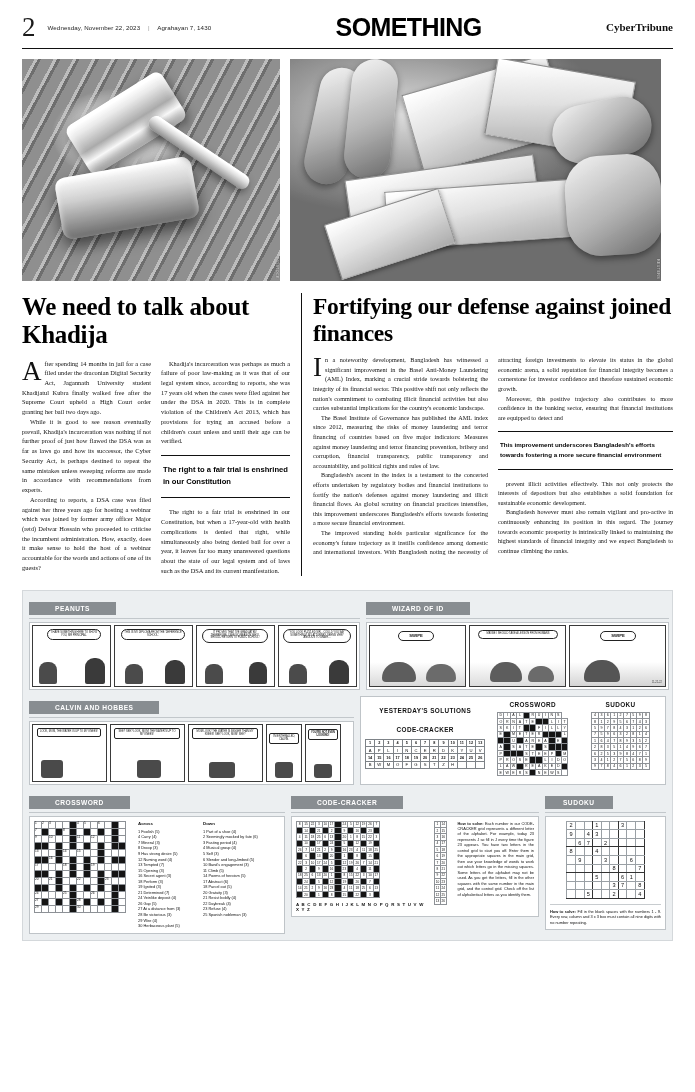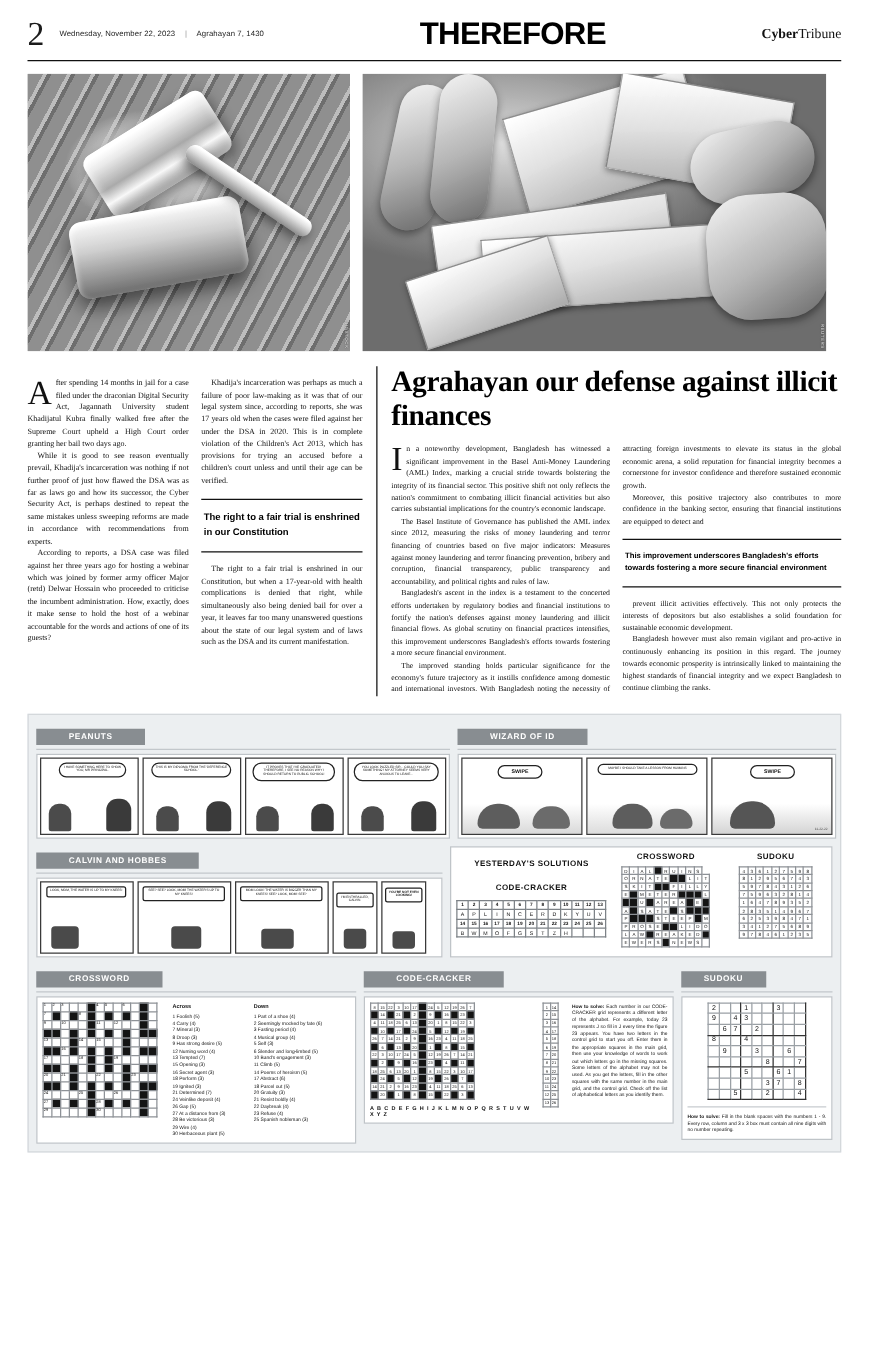--- a/index.html
+++ b/index.html
@@ -12,21 +12,21 @@
   }
   .page { position: relative; width: 695px; height: 1092px; padding: 0 22px; }
 
   
   .masthead { display: flex; align-items: center; height: 44px; padding-top: 10px; }
   .folio { font-family: "Liberation Serif", serif; font-size: 27px; font-weight: 400; line-height: 1; color: #1b1b1b; }
   .dateline { margin-left: 12px; font-family: "Liberation Sans", sans-serif; font-size: 6.2px; letter-spacing: .1px; color: #222; white-space: nowrap; }
   .dateline .sep { display: inline-block; margin: 0 6px; color: #999; }
   .section-title { flex: 1; text-align: center; font-family: "Liberation Sans", sans-serif; font-weight: 700; font-size: 25px; letter-spacing: -0.6px; color: #000; }
   .brand { font-family: "Liberation Serif", serif; font-size: 11px; font-weight: 700; color: #111; white-space: nowrap; }
-  .brand .tri { font-weight: 400; }
+  .brand .tri { font-weight: 700; }
   .rule-top { border-top: 1.6px solid #111; margin-top: 4px; }
 
   
   .photo-row { display: flex; gap: 10px; margin-top: 10px; }
   .photo { position: relative; overflow: hidden; border: 0; }
   .photo.left { width: 258px; height: 222px; }
   .photo.right { width: 371px; height: 222px; }
   .credit { position: absolute; right: 1px; bottom: 2px; writing-mode: vertical-rl; font-family: "Liberation Sans", sans-serif; font-size: 3.6px; letter-spacing: .4px; color: #f2f2f2; text-shadow: 0 0 1px #000; }
 
   
@@ -135,21 +135,21 @@
 
 <div class="page">
 
   <div class="masthead">
     <div class="folio">2</div>
     <div class="dateline">
       <span>Wednesday, November 22, 2023</span>
       <span class="sep">|</span>
       <span>Agrahayan 7, 1430</span>
     </div>
-    <div class="section-title">THEREFORE</div>
+    <div class="section-title">SOMETHING</div>
     <div class="brand">
       <span>Cyber</span><span class="tri">Tribune</span>
     </div>
   </div>
   <div class="rule-top"></div>
 
   <div class="photo-row">
     <div class="photo left">
       <div class="img-gavel">
         <div class="sound-block"></div>
@@ -168,36 +168,37 @@
         <div class="finger f3"></div>
         <div class="finger f4"></div>
       </div>
       <span class="credit">REUTERS</span>
     </div>
   </div>
 
   <div class="edit-wrap">
 
     <div class="col-left">
+      <h1 class="head">We need to talk about Khadija</h1>
       <div class="twocol">
         <p class="first">After spending 14 months in jail for a case filed under the draconian Digital Security Act, Jagannath University student Khadijatul Kubra finally walked free after the Supreme Court upheld a High Court order granting her bail two days ago.</p>
         <p>While it is good to see reason eventually prevail, Khadija's incarceration was nothing if not further proof of just how flawed the DSA was as far as laws go and how its successor, the Cyber Security Act, is perhaps destined to repeat the same mistakes unless sweeping reforms are made in accordance with recommendations from experts.</p>
         <p>According to reports, a DSA case was filed against her three years ago for hosting a webinar which was joined by former army officer Major (retd) Delwar Hossain who proceeded to criticise the incumbent administration. How, exactly, does it make sense to hold the host of a webinar accountable for the words and actions of one of its guests?</p>
         <p>Khadija's incarceration was perhaps as much a failure of poor law-making as it was that of our legal system since, according to reports, she was 17 years old when the cases were filed against her under the DSA in 2020. This is in complete violation of the Children's Act 2013, which has provisions for trying an accused before a children's court unless and until their age can be verified.</p>
         <div class="pullquote">
           <p>The right to a fair trial is enshrined in our Constitution</p>
         </div>
         <p>The right to a fair trial is enshrined in our Constitution, but when a 17-year-old with health complications is denied that right, while simultaneously also being denied bail for over a year, it leaves far too many unanswered questions about the state of our legal system and of laws such as the DSA and its current manifestation.</p>
       </div>
     </div>
 
     <div class="col-div"></div>
 
     <div class="col-right">
-      <h1 class="head wide">Agrahayan our defense against illicit finances</h1>
+      <h1 class="head wide">Fortifying our defense against joined finances</h1>
       <div class="twocol wide">
         <p class="first">In a noteworthy development, Bangladesh has witnessed a significant improvement in the Basel Anti-Money Laundering (AML) Index, marking a crucial stride towards bolstering the integrity of its financial sector. This positive shift not only reflects the nation's commitment to combating illicit financial activities but also carries substantial implications for the country's economic landscape.</p>
         <p>The Basel Institute of Governance has published the AML index since 2012, measuring the risks of money laundering and terror financing of countries based on five major indicators: Measures against money laundering and terror financing prevention, bribery and corruption, financial transparency, public transparency and accountability, and political rights and rules of law.</p>
         <p>Bangladesh's ascent in the index is a testament to the concerted efforts undertaken by regulatory bodies and financial institutions to fortify the nation's defenses against money laundering and illicit financial flows. As global scrutiny on financial practices intensifies, this improvement underscores Bangladesh's efforts towards fostering a more secure financial environment.</p>
         <p>The improved standing holds particular significance for the economy's future trajectory as it instills confidence among domestic and international investors. With Bangladesh noting the necessity of attracting foreign investments to elevate its status in the global economic arena, a solid reputation for financial integrity becomes a cornerstone for investor confidence and therefore sustained economic growth.</p>
         <p>Moreover, this positive trajectory also contributes to more confidence in the banking sector, ensuring that financial institutions are equipped to detect and</p>
         <div class="pullquote">
           <p>This improvement underscores Bangladesh's efforts towards fostering a more secure financial environment</p>
         </div>
         <p>prevent illicit activities effectively. This not only protects the interests of depositors but also establishes a solid foundation for sustainable economic development.</p>

